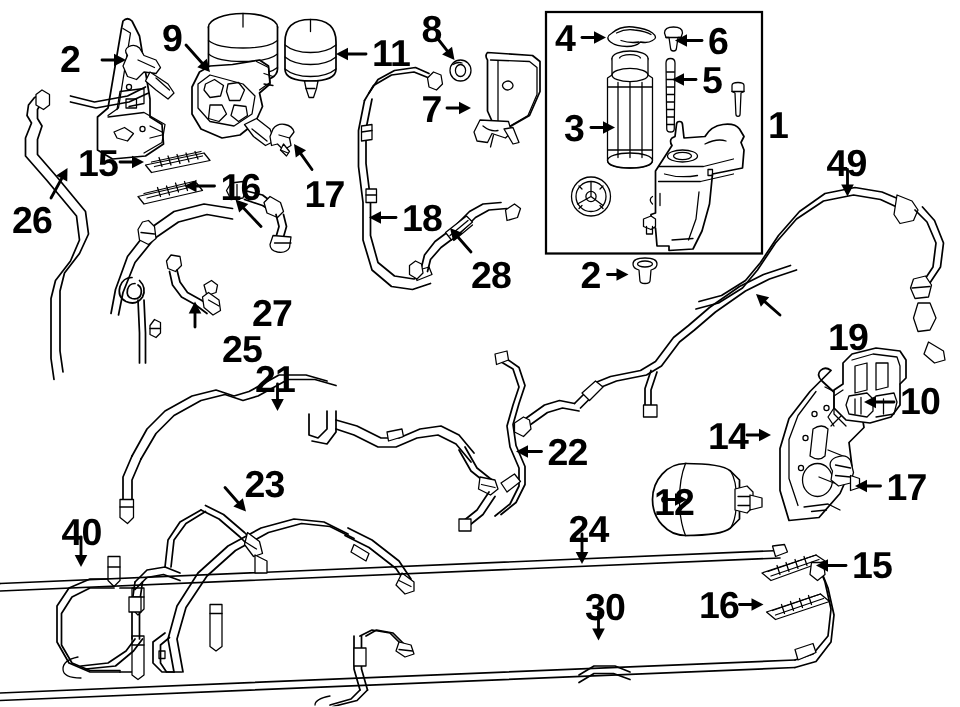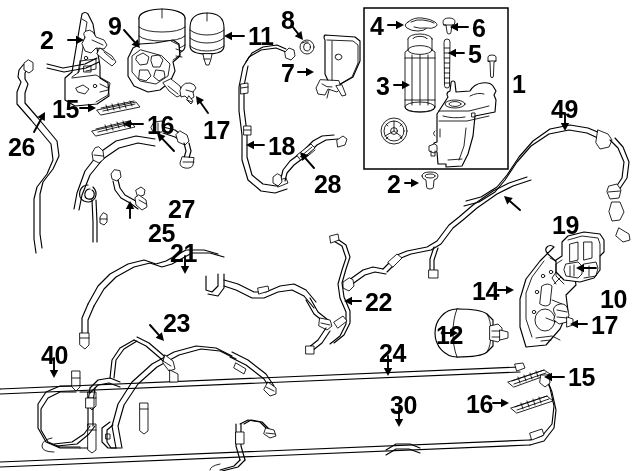--- a/index.html
+++ b/index.html
@@ -509,21 +509,21 @@
   <div id="labels">
       <div class="callout" style="left: 512px; top: 72px;">1</div>
       <div class="callout" style="left: 387px; top: 172px;">2</div>
       <div class="callout" style="left: 376px; top: 74px;">3</div>
       <div class="callout" style="left: 370px; top: 14px;">4</div>
       <div class="callout" style="left: 468px; top: 42px;">5</div>
       <div class="callout" style="left: 472px; top: 16px;">6</div>
       <div class="callout" style="left: 281px; top: 61px;">7</div>
       <div class="callout" style="left: 281px; top: 8px;">8</div>
       <div class="callout" style="left: 108px; top: 14px;">9</div>
-      <div class="callout" style="left: 600px; top: 256px; margin-top: 31px;">10</div>
+      <div class="callout" style="left: 600px; top: 256px;">10</div>
       <div class="callout" style="left: 248px; top: 24px;">11</div>
       <div class="callout" style="left: 416px; top: 323px; margin-left: 20px;">12</div>
       <div class="callout" style="left: 40px; top: 28px;">2</div>
       <div class="callout" style="left: 472px; top: 279px;">14</div>
       <div class="callout" style="left: 52px; top: 97px;">15</div>
       <div class="callout" style="left: 568px; top: 365px;">15</div>
       <div class="callout" style="left: 147px; top: 113px;">16</div>
       <div class="callout" style="left: 466px; top: 392px;">16</div>
       <div class="callout" style="left: 203px; top: 118px;">17</div>
       <div class="callout" style="left: 591px; top: 313px;">17</div>

